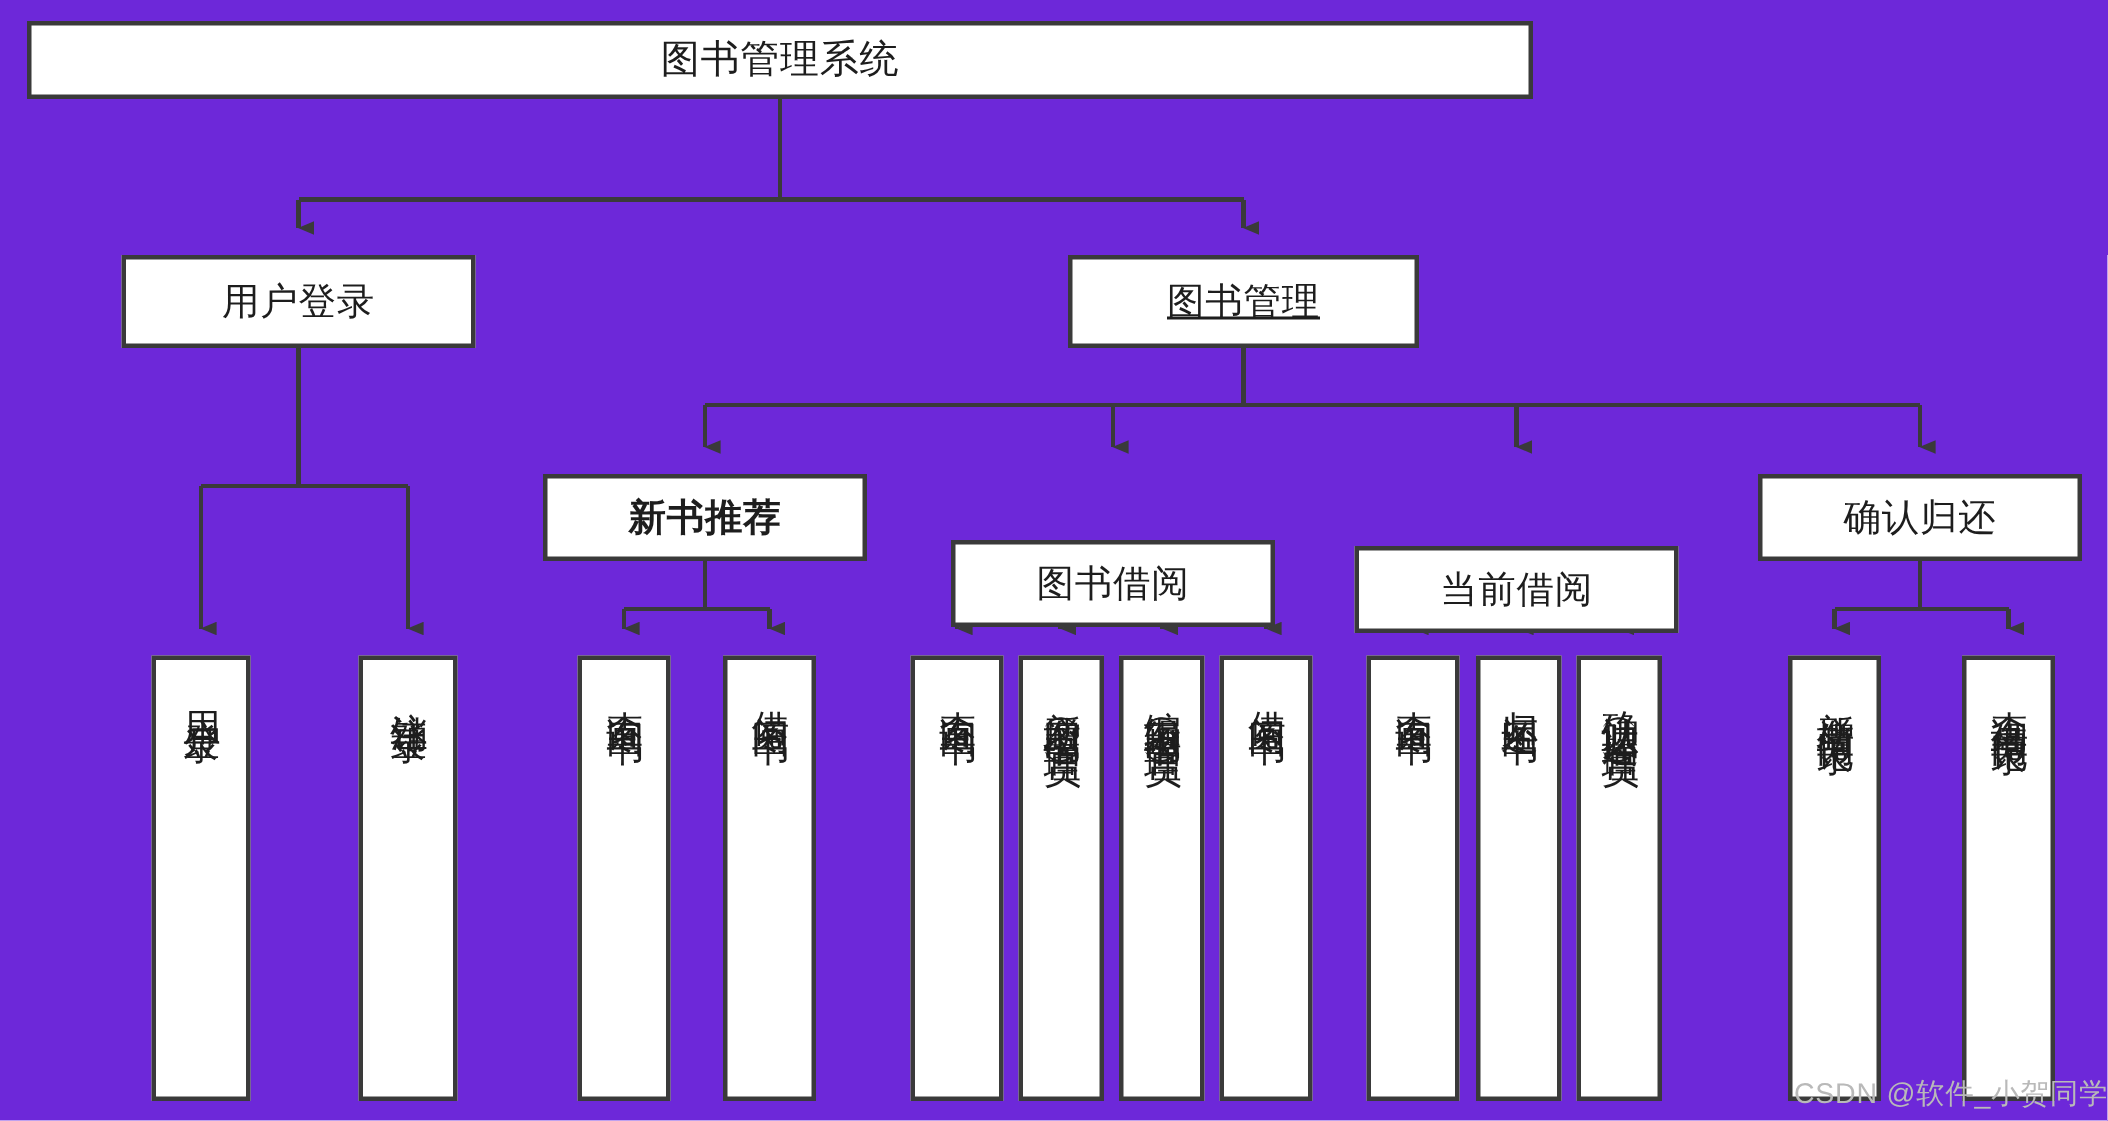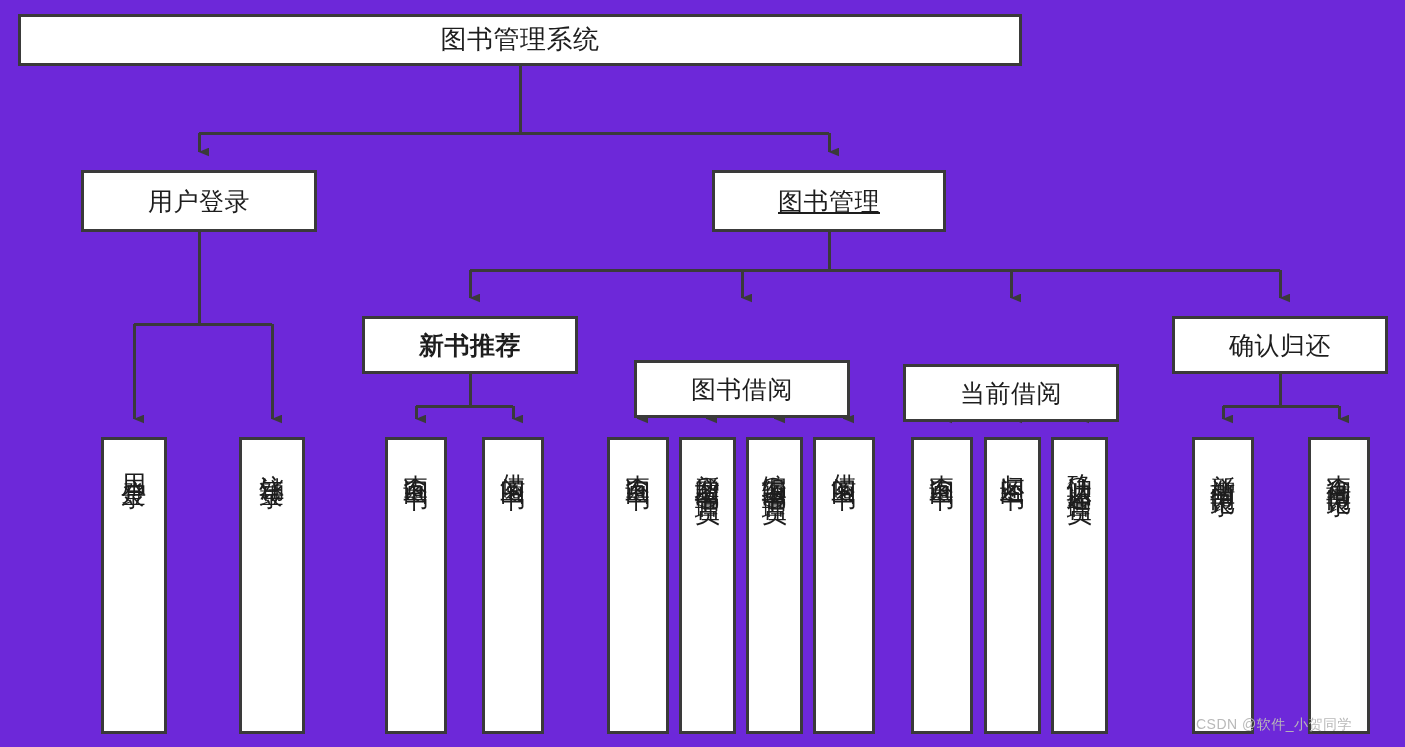--- a/index.html
+++ b/index.html
@@ -58,21 +58,21 @@
   .node.vert .node-label {
     writing-mode: vertical-rl;
     text-orientation: upright;
     font-size: 25px;
     line-height: 1.05;
     letter-spacing: 4px;
     white-space: nowrap;
   }
   .watermark {
     position: absolute;
-    font-size: 14px;
+    font-size: 19px;
     color: #b9b9b9;
     white-space: nowrap;
     letter-spacing: 0.5px;
     user-select: none;
   }
 </style>
 </head>
 <body>
 
 <div id="diagram-root">

